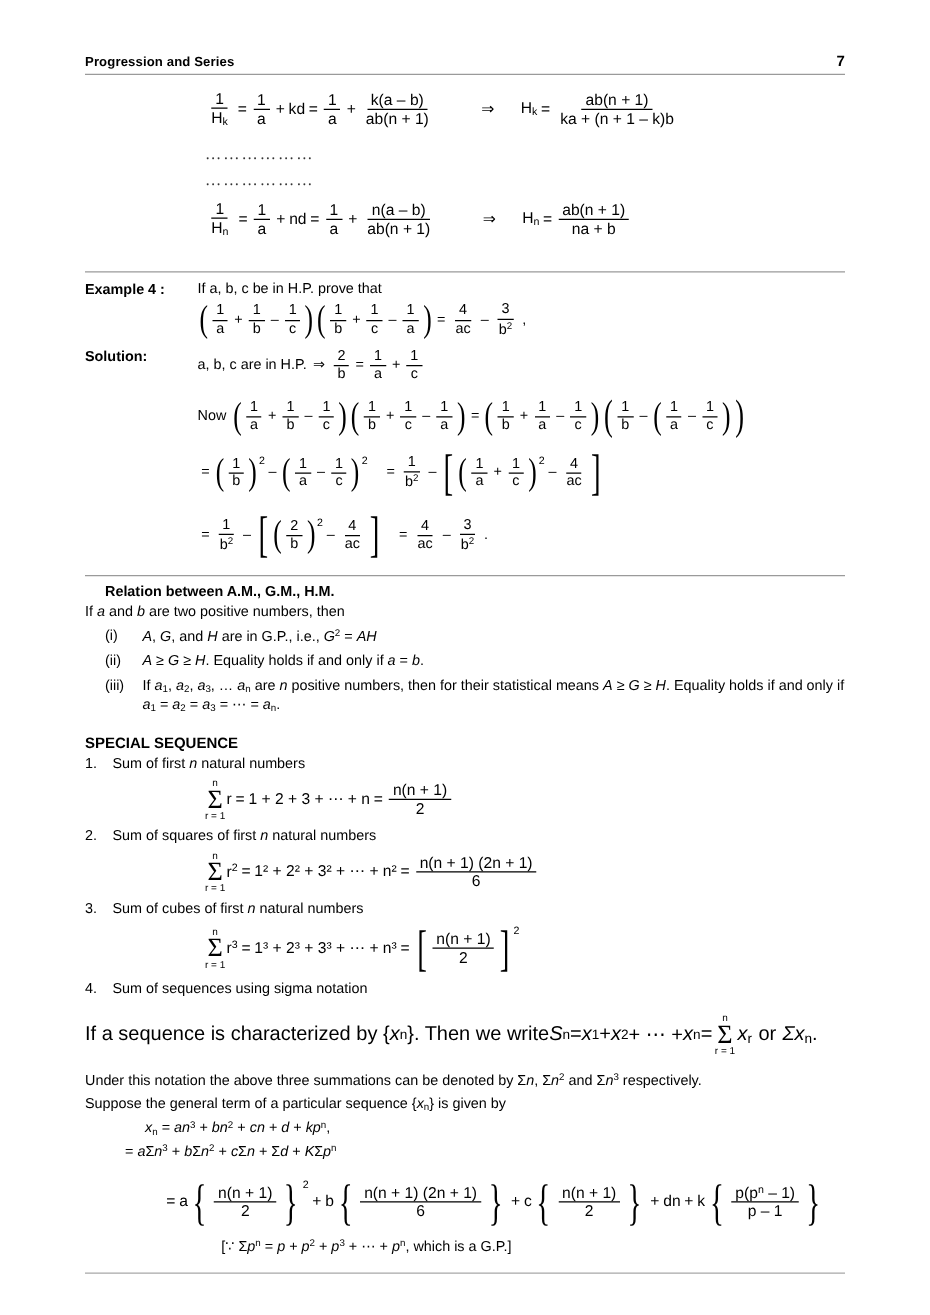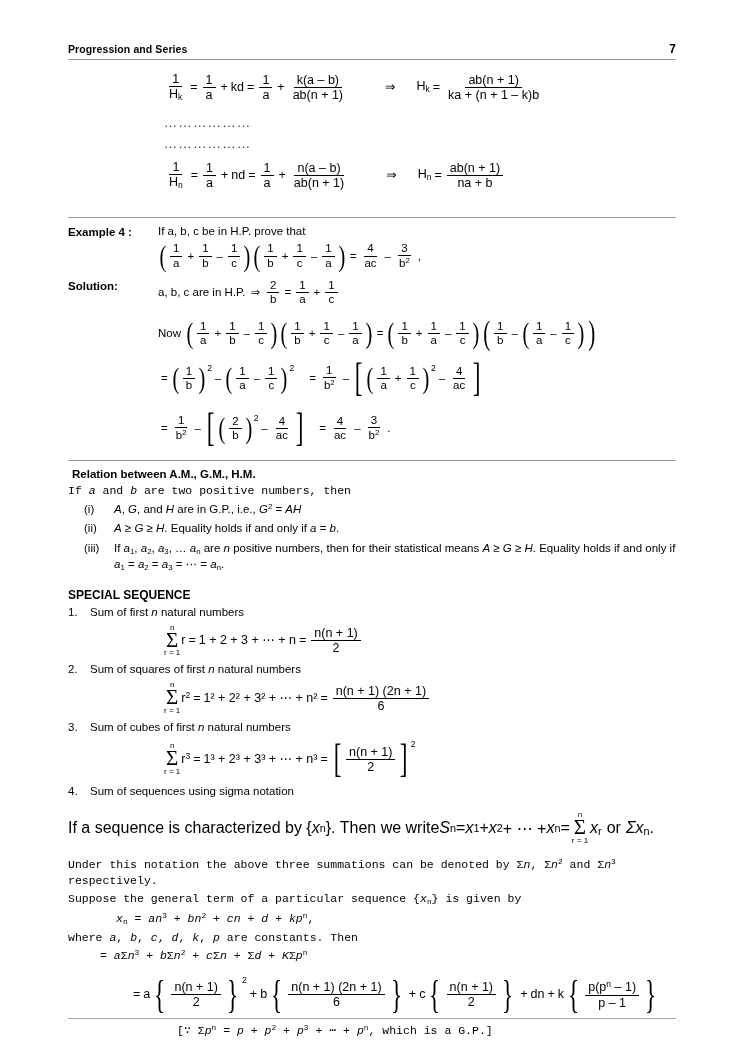--- a/index.html
+++ b/index.html
@@ -111,32 +111,31 @@
     width: 90px;
     flex: 0 0 90px;
     padding-top: 1px;
   }
   .ex-body { flex: 1 1 auto; font-size: 11.5px; }
 
   
   h2.sec {
     font-size: 11.5px;
     font-weight: bold;
-    margin: 0 0 3px 4px;
+    margin: 0 0 3px 16px;
   }
   h2.caps {
     font-size: 12px;
     font-weight: bold;
     margin: 0 0 4px 0;
   }
   p.body {
     font-size: 11.5px;
     margin: 0 0 3px 0;
     line-height: 1.35;
-    font-family: Liberation Mono, monospace;
   }
   .indent { margin-left: 16px; }
   .indent3 { margin-left: 96px; }
 
   ol.romans { list-style: none; margin: 0; padding: 0; }
   ol.romans li {
     display: flex;
     font-size: 11.5px;
     margin-bottom: 4px;
     line-height: 1.35;
@@ -715,23 +714,20 @@
     </p>
 
     <p class="body">
       <span>Suppose the general term of a particular sequence {</span><i>x</i><sub>n</sub><span>} is given by</span>
     </p>
 
     <p class="body" style="margin-left:48px;">
       <i>x</i><sub>n</sub><span> = </span><i>an</i><sup>3</sup><span> + </span><i>bn</i><sup>2</sup><span> + </span><i>cn</i><span> + </span><i>d</i><span> + </span><i>kp</i><sup>n</sup><span>,</span>
     </p>
 
-    <p class="body">
-      <span>where </span><i>a</i><span>, </span><i>b</i><span>, </span><i>c</i><span>, </span><i>d</i><span>, </span><i>k</i><span>, </span><i>p</i><span> are constants. Then</span>
-    </p>
 
 
     <p class="body" style="margin-left:32px;">
       <span>= </span><i>a</i><span>Σ</span><i>n</i><sup>3</sup><span> + </span><i>b</i><span>Σ</span><i>n</i><sup>2</sup><span> + </span><i>c</i><span>Σ</span><i>n</i><span> + Σ</span><i>d</i><span> + </span><i>K</i><span>Σ</span><i>p</i><sup>n</sup>
     </p>
 
     <div style="height:8px"></div>
 
     <div class="math mrow" style="margin-left:62px;">
       <span class="op">=</span>

